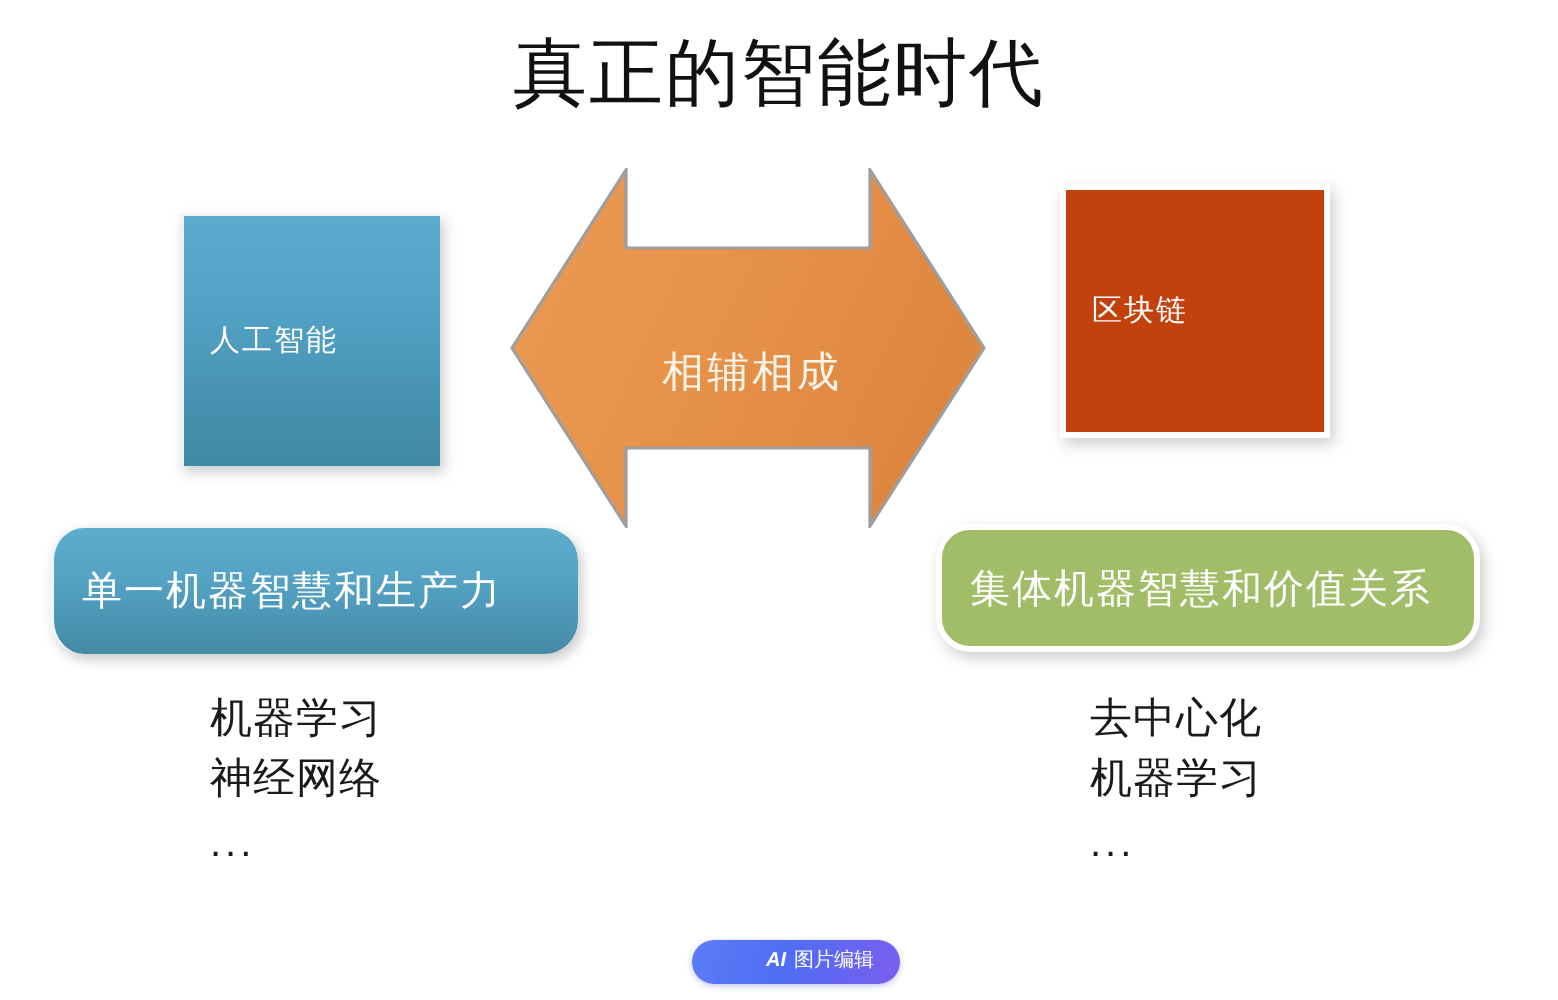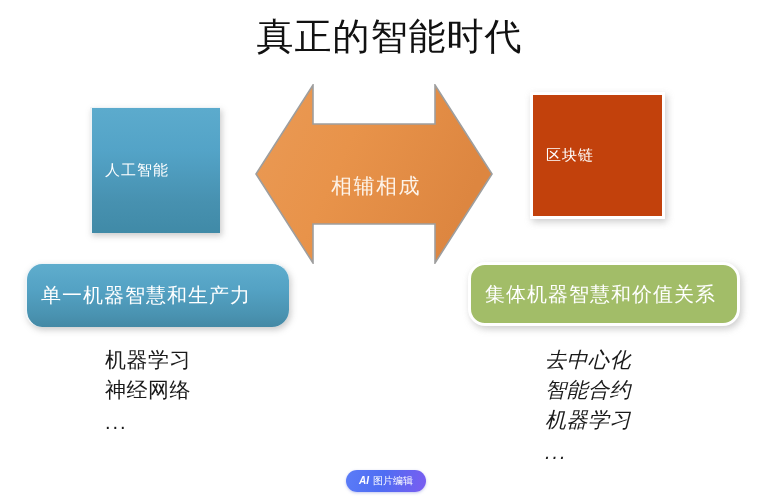--- a/index.html
+++ b/index.html
@@ -134,21 +134,21 @@
 
   
   .list {
     position: absolute;
     font-size: 21px;
     line-height: 30px;
     color: #1a1a1a;
     letter-spacing: 0.5px;
   }
   .list-left  { left: 105px; top: 345px; }
-  .list-right { left: 545px; top: 345px; font-style: italic; }
+  .list-right { left: 545px; top: 345px; }
   .list .li { white-space: nowrap; }
   .list .li.ellipsis {
     letter-spacing: 2px;
     line-height: 34px;
     font-size: 20px;
   }
 
   
   .watermark {
     position: absolute;
@@ -156,20 +156,21 @@
     top: 470px;
     width: 80px;
     height: 22px;
     border-radius: 11px;
     background: linear-gradient(105deg, #5b7cf7 0%, #4f6df3 45%, #7b5df0 100%);
     display: flex;
     align-items: center;
     justify-content: center;
     gap: 4px;
     box-shadow: 0 1px 3px rgba(80,90,200,0.35);
+    padding-left: 24px;
   }
   .watermark .wm-ai {
     font-size: 10px;
     font-weight: bold;
     font-style: italic;
     color: #ffffff;
     line-height: 1;
   }
   .watermark .wm-text {
     font-size: 10px;
@@ -216,21 +217,20 @@
   </div>
 
   <div class="list list-left">
     <div class="li">机器学习</div>
     <div class="li">神经网络</div>
     <div class="li ellipsis">...</div>
   </div>
 
   <div class="list list-right">
     <div class="li">去中心化</div>
-    <div class="li">智能合约</div>
     <div class="li">机器学习</div>
     <div class="li ellipsis">...</div>
   </div>
 
   <div class="watermark">
     <span class="wm-ai">AI</span>
     <span class="wm-text">图片编辑</span>
   </div>
 
 </div>

